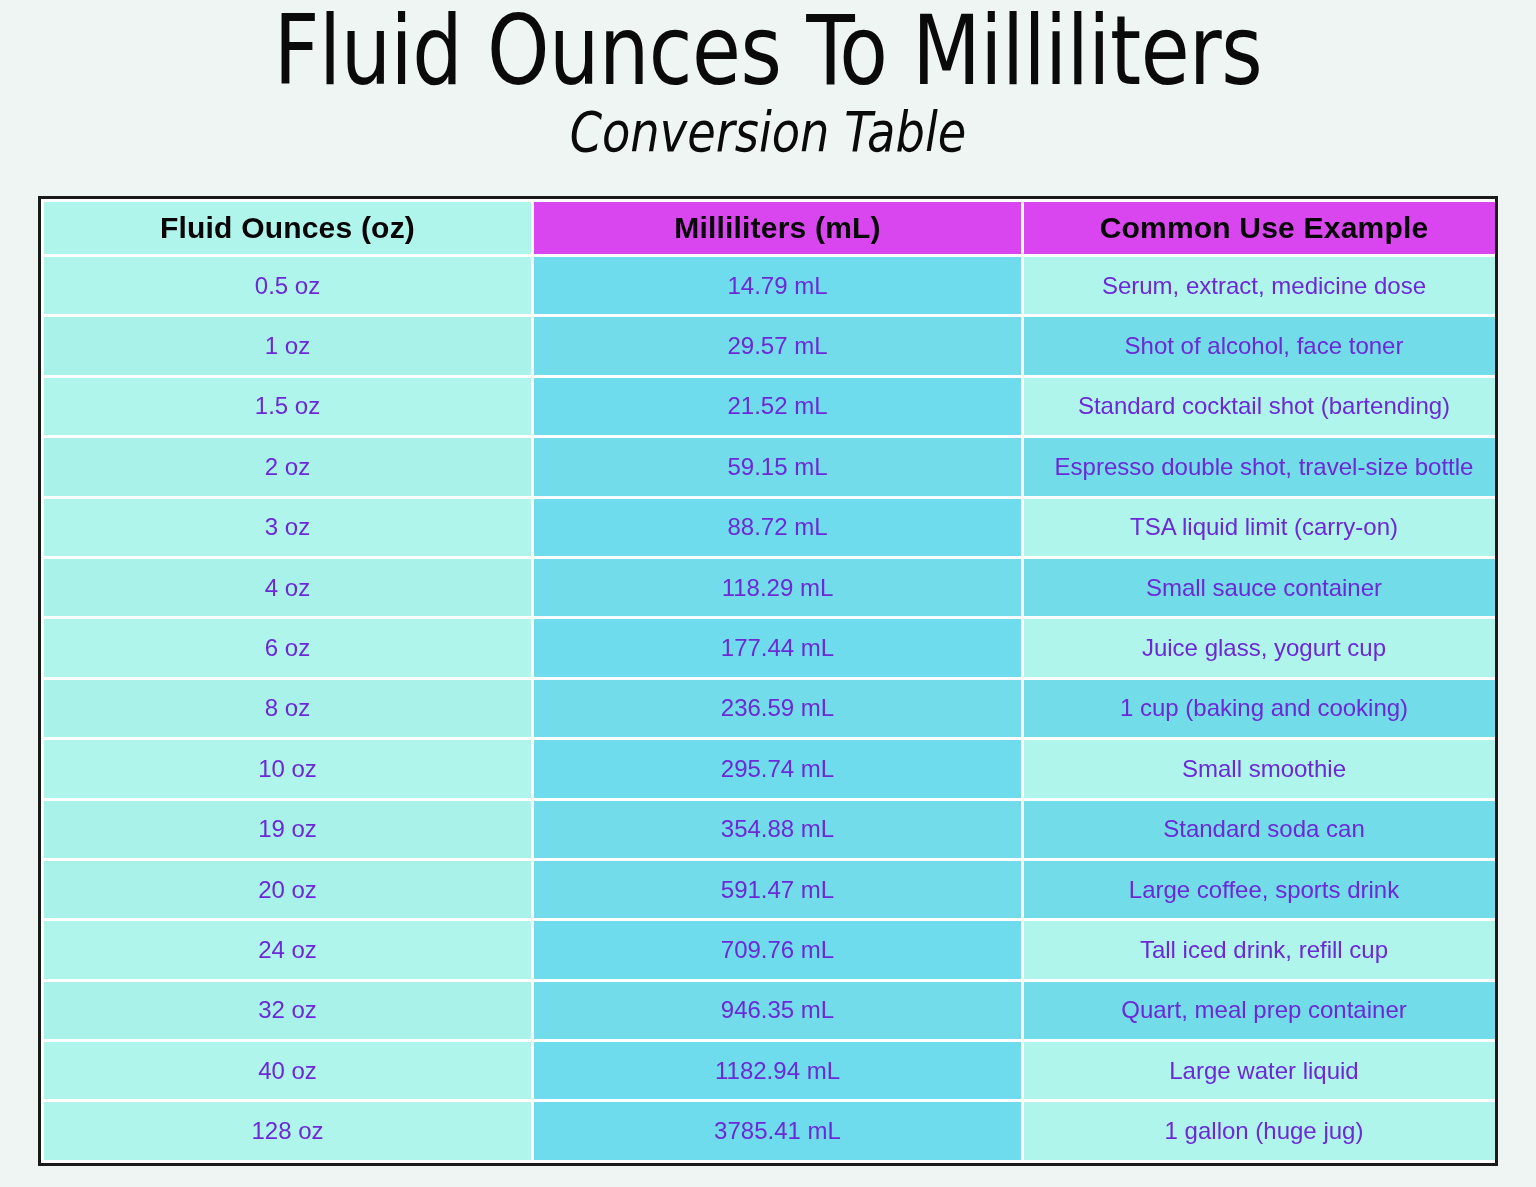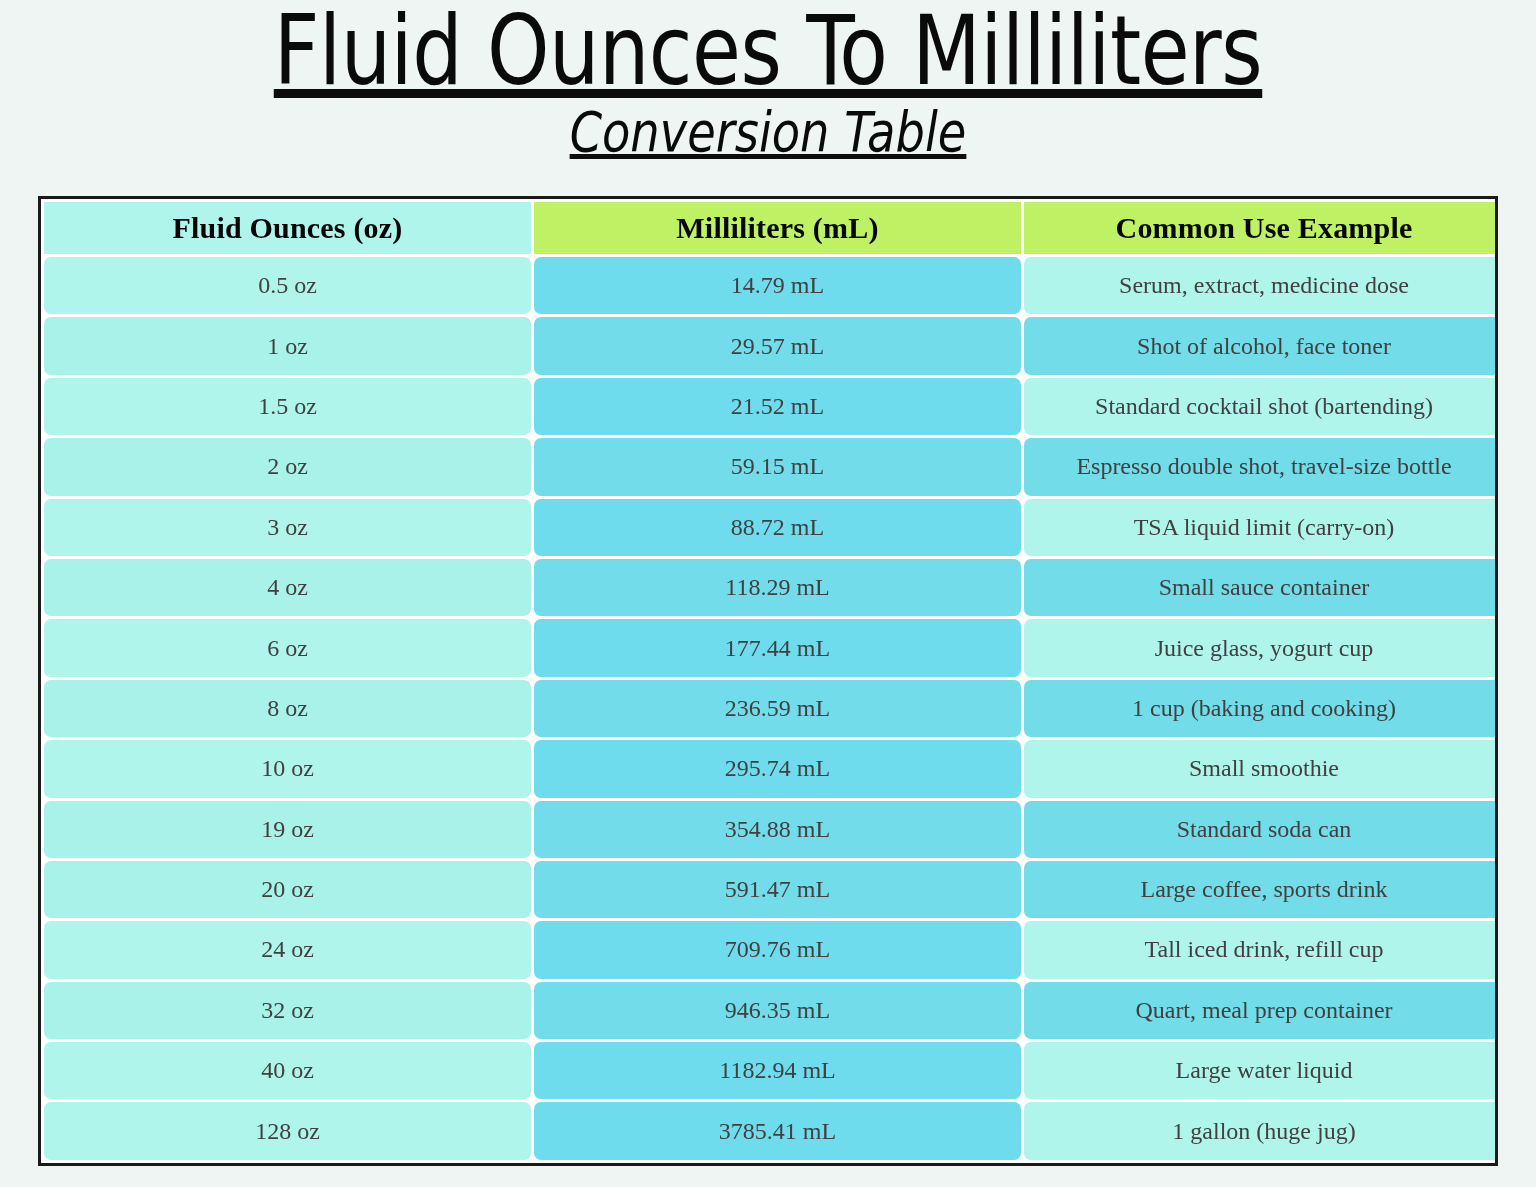--- a/index.html
+++ b/index.html
@@ -23,21 +23,20 @@
     display: flex;
     flex-direction: column;
     align-items: center;
   }
 
   
   .title-block {
     width: 100%;
     text-align: center;
     padding-top: 2px;
-    text-decoration: underline;
   }
 
   .main-title {
     font-family: "DejaVu Sans Condensed", "Liberation Sans Narrow", "Liberation Sans", sans-serif;
     font-size: 96px;
     line-height: 1.03;
     font-weight: 400;
     letter-spacing: -0.5px;
     color: #0a0a0a;
     transform: scaleX(0.92);
@@ -81,44 +80,43 @@
 
   table.conv col.c1 { width: 487px; }
   table.conv col.c2 { width: 487px; }
   table.conv col.c3 { width: 480px; }
 
   table.conv th,
   table.conv td {
     padding: 0 14px;
     text-align: center;
     vertical-align: middle;
-    font-family: Liberation Serif, serif;
+    font-family: Liberation Sans, sans-serif;
     white-space: nowrap;
     overflow: hidden;
   }
 
   table.conv thead th {
     height: 52px;
     font-size: 30px;
     font-weight: 700;
     color: #060606;
     letter-spacing: 0.2px;
   }
 
   table.conv tbody td {
     height: 51px;
     font-size: 24px;
     font-weight: 400;
-    color: #404040;
-    border-radius: 7px;
+    color: #6d28d9;
   }
 
   
   .hdr-light { background: #aff5ec; }
-  .hdr-dark  { background: #bef264; }
+  .hdr-dark  { background: #d946ef; }
 
   .c1-a { background: #aff5ec; }
   .c1-b { background: #a9f2ea; margin-top: 36px; }
 
   .c2-a { background: #6fdcee; }
   .c2-b { background: #72dcea; }
 
   .c3-a { background: #aff5ec; }
   .c3-b { background: #72dce8; margin-left: 16px; }
 </style>

